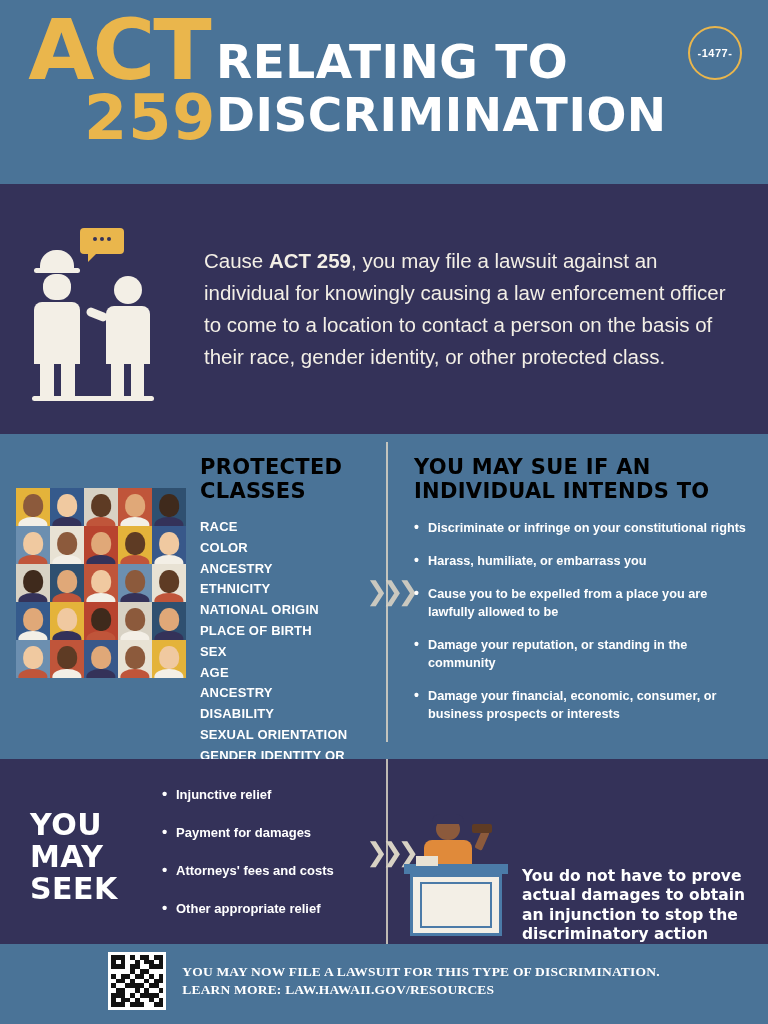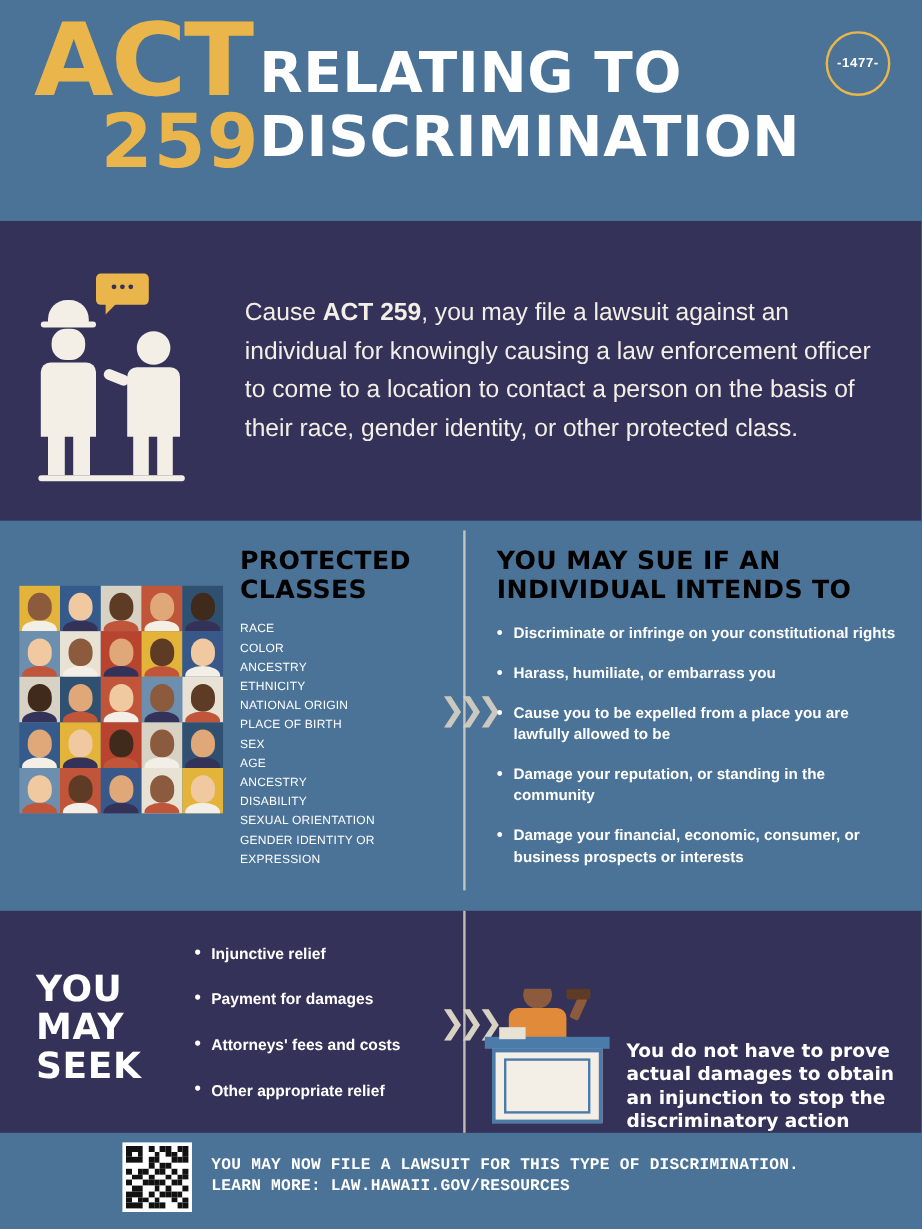--- a/index.html
+++ b/index.html
@@ -139,22 +139,22 @@
     font-weight: bold;
     color: #000000;
     font-size: 21px;
     line-height: 1.12;
     letter-spacing: 0.3px;
     text-transform: uppercase;
   }
   .classes-list {
     margin-top: 14px;
     color: #ffffff;
-    font-size: 10px;
-    font-weight: normal;
+    font-size: 13px;
+    font-weight: bold;
     line-height: 1.6;
     letter-spacing: 0.2px;
   }
   .divider {
     position: absolute;
     left: 386px;
     top: 8px;
     width: 2px;
     height: 300px;
     background: #d8d2c4;
@@ -286,21 +286,21 @@
   }
   .qr-inner {
     width: 100%; height: 100%;
     display: grid;
     grid-template-columns: repeat(11, 1fr);
     grid-template-rows: repeat(11, 1fr);
   }
   .qr-inner i { background: #ffffff; }
   .qr-inner i.on { background: #111111; }
   .footer-text div {
-    font-family: Liberation Mono, monospace;
+    font-family: Liberation Serif, serif;
     font-weight: bold;
     color: #ffffff;
     font-size: 13.5px;
     letter-spacing: 0.2px;
     line-height: 1.35;
     text-transform: uppercase;
   }
 
   
   .fig { position: absolute; background: #f3efe6; }

